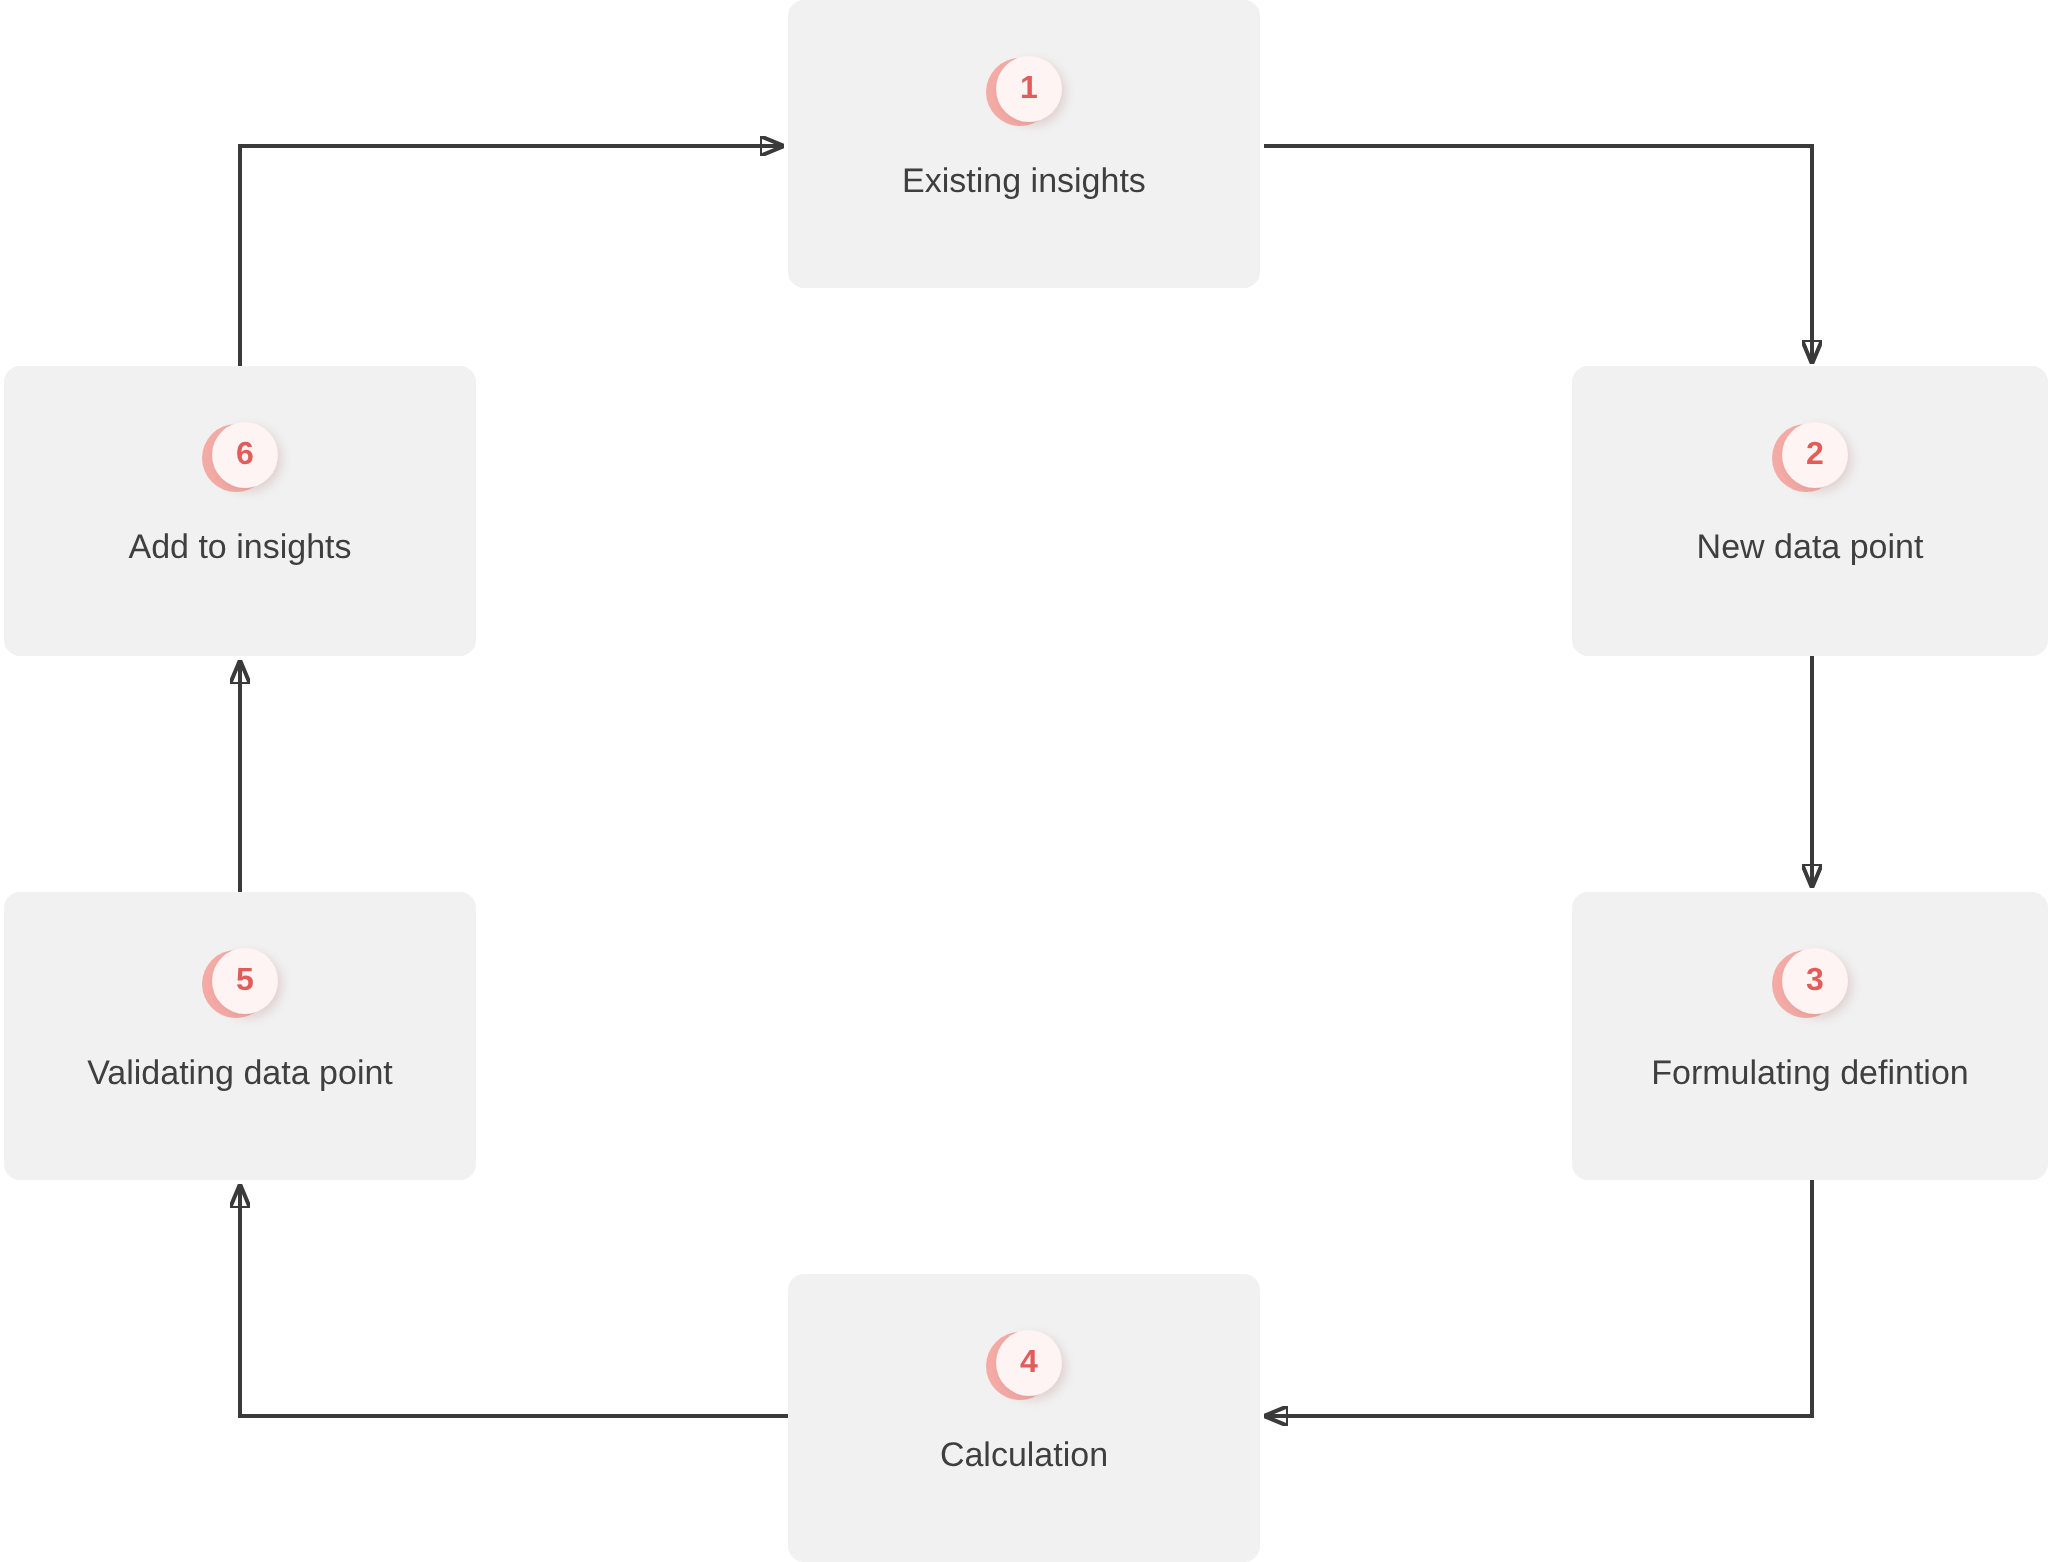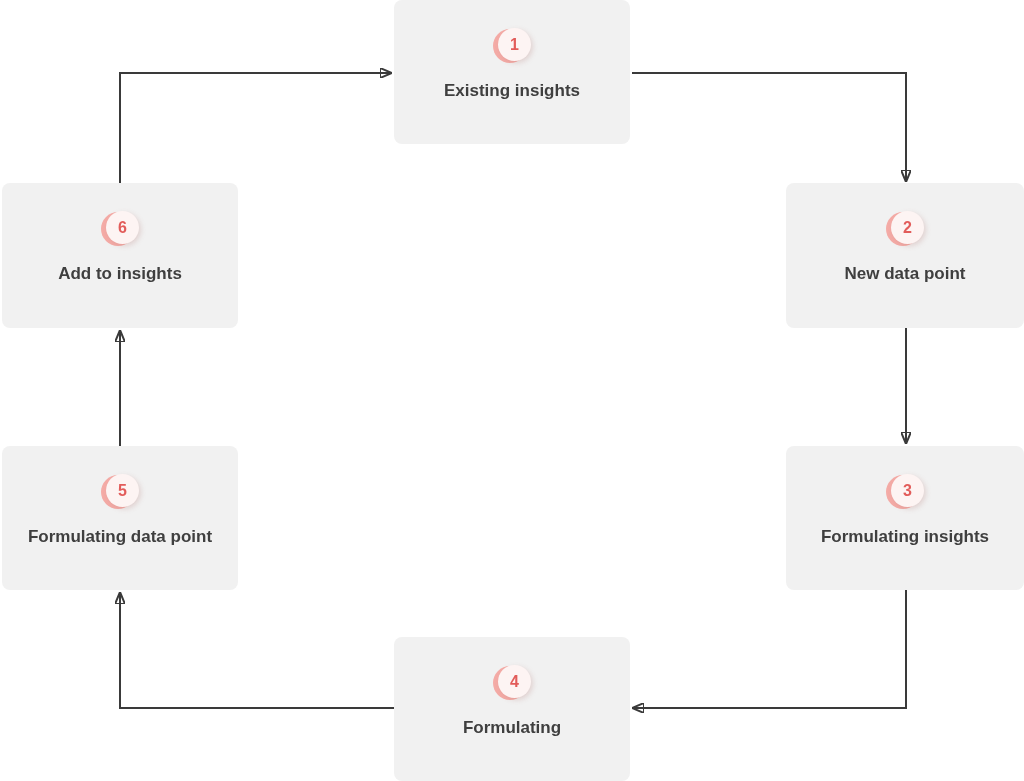--- a/index.html
+++ b/index.html
@@ -79,21 +79,21 @@
     box-shadow: 2px 2px 5px rgba(180, 120, 115, 0.25);
   }
   .badge-num {
     font-size: 16px;
     font-weight: 700;
     color: var(--badge-number);
     line-height: 1;
   }
   .card-label {
     font-size: 17px;
-    font-weight: 700;
+    font-weight: 400;
     color: var(--label-text);
     line-height: 22px;
     text-align: center;
   }
 </style>
 </head>
 <body>
 
 <div class="stage">
 
@@ -128,39 +128,39 @@
     </div>
     <div class="card-label">New data point</div>
   </div>
 
   <div class="card card-3">
     <div class="badge">
       <span class="badge-face">
         <span class="badge-num">3</span>
       </span>
     </div>
-    <div class="card-label">Formulating insights</div>
+    <div class="card-label">Formulating defintion</div>
   </div>
 
   <div class="card card-4">
     <div class="badge">
       <span class="badge-face">
         <span class="badge-num">4</span>
       </span>
     </div>
-    <div class="card-label">Formulating</div>
+    <div class="card-label">Calculation</div>
   </div>
 
   <div class="card card-5">
     <div class="badge">
       <span class="badge-face">
         <span class="badge-num">5</span>
       </span>
     </div>
-    <div class="card-label">Formulating data point</div>
+    <div class="card-label">Validating data point</div>
   </div>
 
   <div class="card card-6">
     <div class="badge">
       <span class="badge-face">
         <span class="badge-num">6</span>
       </span>
     </div>
     <div class="card-label">Add to insights</div>
   </div>

